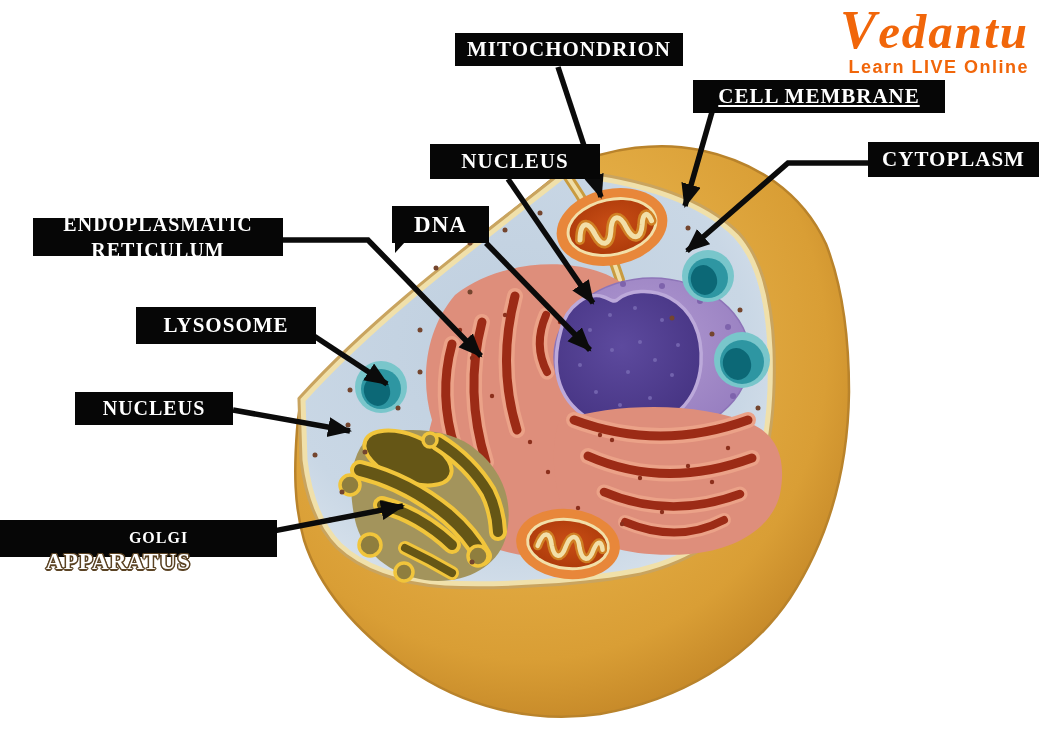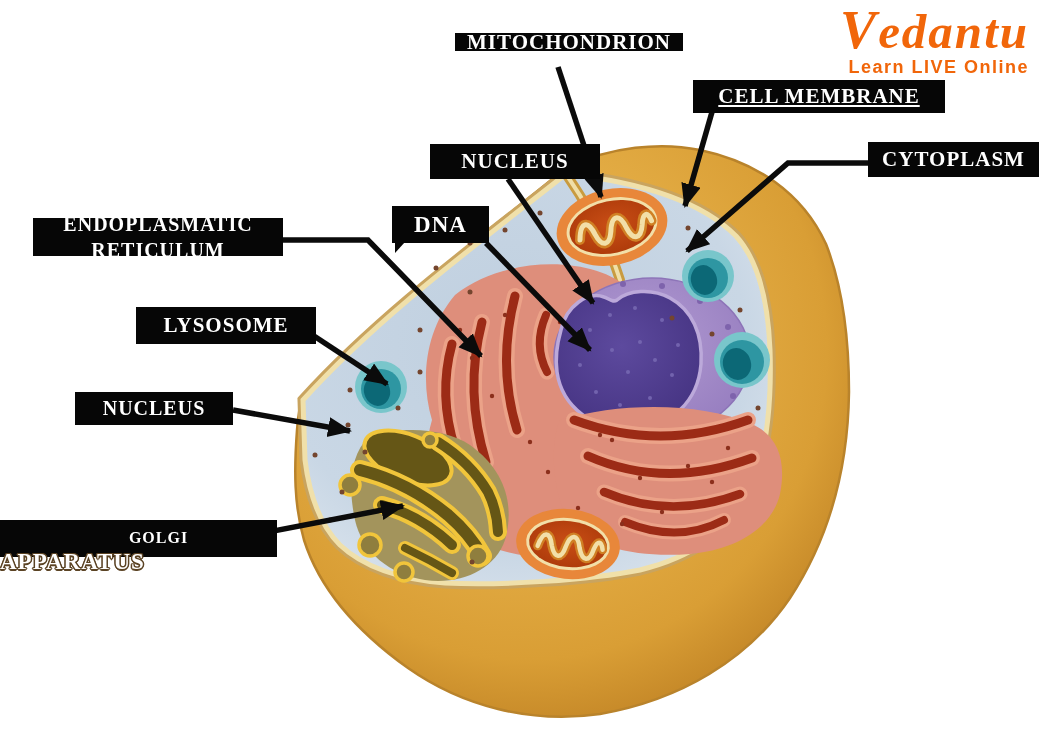--- a/index.html
+++ b/index.html
@@ -2,32 +2,32 @@
 <html><head>
 <meta charset="utf-8">
 <style>
   html,body{margin:0;padding:0;background:#ffffff;}
   .stage{position:relative;width:1039px;height:740px;background:#ffffff;overflow:hidden;
          font-family:"Liberation Serif",serif;}
   .cell-svg{position:absolute;left:0;top:0;}
   .lbl{position:absolute;background:#060606;color:#ffffff;font-weight:bold;
        display:flex;align-items:center;justify-content:center;text-align:center;
        letter-spacing:1px;line-height:1.18;z-index:5;}
-  #lbl-mitochondrion{left:455px;top:33px;width:228px;height:18px;font-size:21px;}
+  #lbl-mitochondrion{left:455px;top:33px;width:228px;height:33px;font-size:21px;}
   #lbl-cell-membrane{left:693px;top:80px;width:252px;height:33px;font-size:21px;text-decoration:underline;}
   #lbl-cytoplasm{left:868px;top:142px;width:171px;height:35px;font-size:21px;}
   #lbl-nucleus{left:430px;top:144px;width:170px;height:35px;font-size:21px;}
   #lbl-dna{left:392px;top:206px;width:97px;height:37px;font-size:23px;}
   #lbl-dna::after{content:"";position:absolute;left:3px;bottom:-10px;width:0;height:0;
        border-top:11px solid #060606;border-right:10px solid transparent;}
   #lbl-er{left:33px;top:218px;width:250px;height:38px;font-size:20px;line-height:26px;}
   #lbl-lysosome{left:136px;top:299px;width:180px;height:37px;font-size:21px;margin-top:8px;}
   #lbl-ribosome{left:75px;top:392px;width:158px;height:33px;font-size:20px;}
   #lbl-golgi{left:0px;top:520px;width:237px;height:37px;font-size:16px;padding-left:40px;}
-  .golgi-line2{position:absolute;left:0px;top:549px;width:237px;
+  .golgi-line2{position:absolute;left:0px;top:549px;width:237px;text-align:center;
        font-weight:bold;font-size:23px;color:#ffffff;letter-spacing:1px;z-index:6;
        font-family:"Liberation Serif",serif;
        text-shadow:-1.5px 0 #5b4324,1.5px 0 #5b4324,0 -1.5px #5b4324,0 1.5px #5b4324,
                    -1px -1px #5b4324,1px 1px #5b4324,-1px 1px #5b4324,1px -1px #5b4324;}
   .logo{position:absolute;right:10px;top:2px;text-align:right;z-index:5;color:#F1660A;}
   .logo .brand{font-family:Liberation Serif, serif;font-style:italic;font-weight:bold;
        font-size:49px;letter-spacing:2px;line-height:1.05;}
   .logo .brand::first-letter{font-size:54px;}
   .logo .tagline{font-family:"Liberation Sans",sans-serif;font-weight:bold;
        font-size:18px;letter-spacing:1.5px;margin-top:-2px;}

